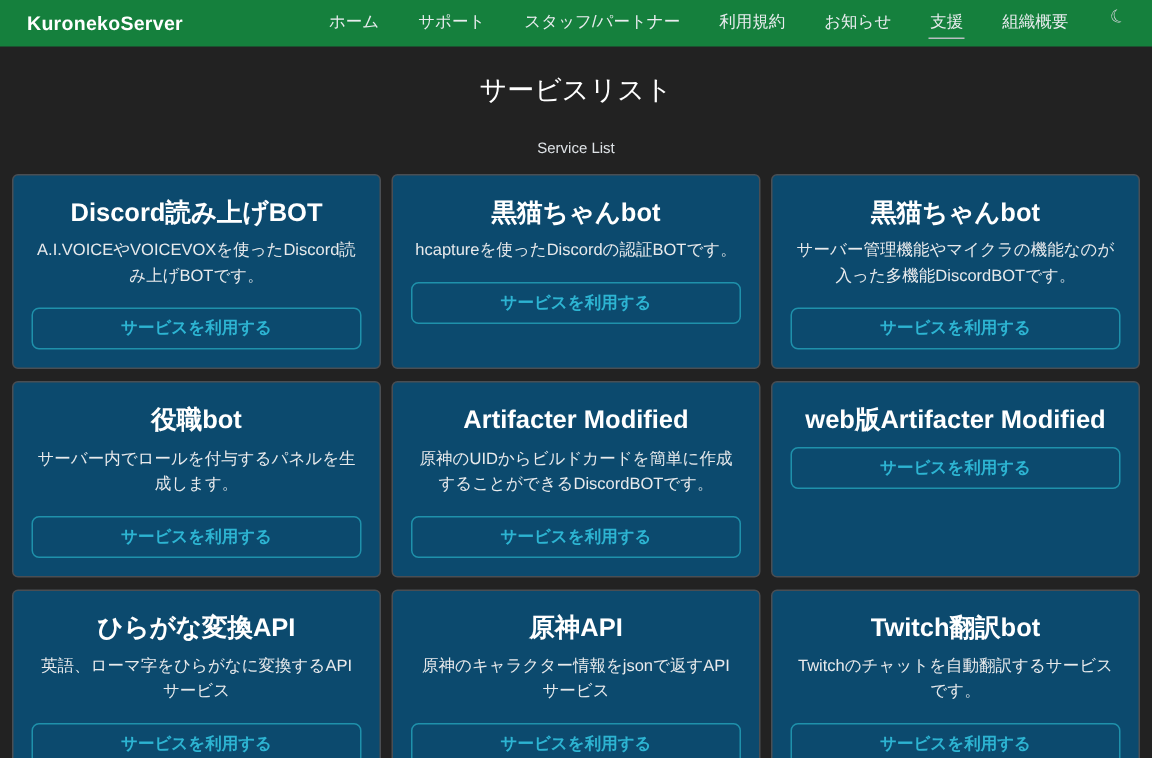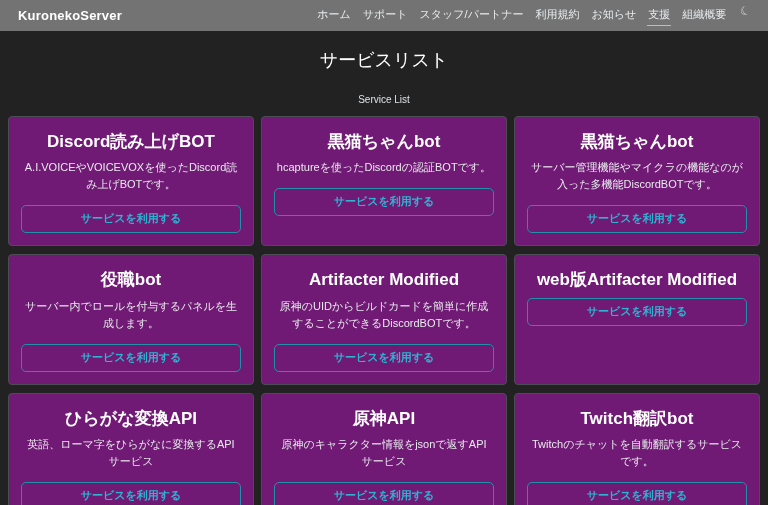--- a/index.html
+++ b/index.html
@@ -7,37 +7,37 @@
     width: 768px;
     min-height: 505px;
     background: #222222;
     font-family: "Liberation Sans", "DejaVu Sans", sans-serif;
     color: #ffffff;
   }
 
   
   .navbar {
     height: 31px;
-    background: #737373;
+    background: #15803d;
     display: flex;
     align-items: center;
     justify-content: space-between;
     padding: 0 17px 0 18px;
   }
   .brand {
     font-size: 13px;
     font-weight: 600;
     color: #ffffff;
     letter-spacing: .2px;
     cursor: pointer;
   }
   .nav-links {
     display: flex;
     align-items: flex-start;
-    gap: 10px;
+    gap: 24px;
   }
   .nav-link {
     font-size: 11px;
     color: #e9ecef;
     text-decoration: none;
     cursor: pointer;
     padding: 2px 1px 3px;
     border-bottom: 1px solid transparent;
     white-space: nowrap;
   }
@@ -70,21 +70,21 @@
   }
 
   
   .grid {
     margin: 11px 8px 14px;
     display: grid;
     grid-template-columns: repeat(3, 1fr);
     gap: 8px 7px;
   }
   .card {
-    background: #701a75;
+    background: #0c4a6e;
     border: 1px solid #4a4e53;
     border-radius: 4px;
     padding: 11px 12px 12px;
     text-align: center;
     display: flex;
     flex-direction: column;
     align-items: stretch;
   }
   .card-title {
     font-size: 17px;

